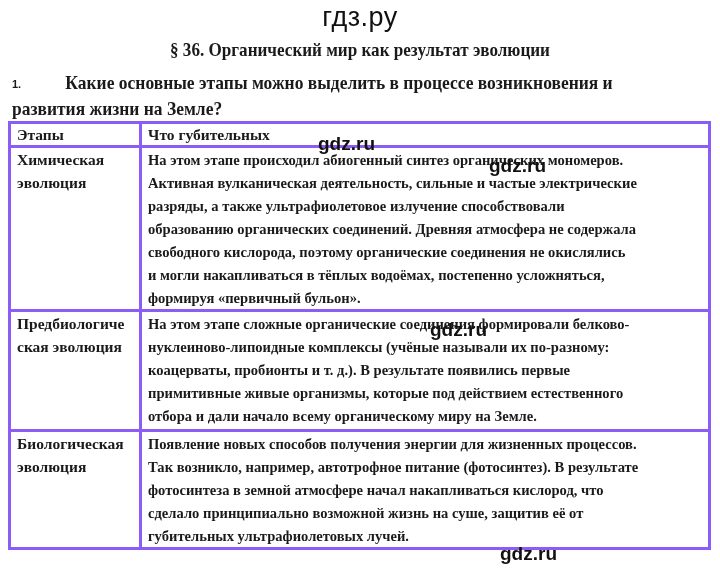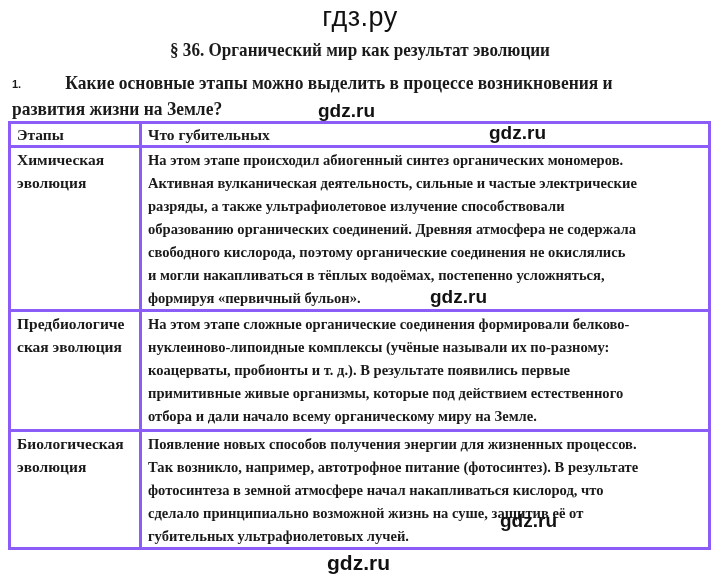--- a/index.html
+++ b/index.html
@@ -21,21 +21,21 @@
     .q-num {
       left: 12px; top: 76px; font-family: "Liberation Sans", sans-serif; font-size: 11px; font-weight: bold; line-height: 16px;
     }
     .q-text {
       left: 12px; top: 70px; width: 700px;
       font-weight: bold; font-size: 19px; line-height: 26px;
       transform: scaleX(0.92); transform-origin: left;
     }
     .q-text .indent { display: inline-block; width: 58px; }
     .wm {
-      font-family: "Liberation Sans", sans-serif; font-weight: bold; font-size: 19px; color: #111; line-height: 20px;
+      font-family: "Liberation Sans", sans-serif; font-weight: bold; font-size: 19px; color: #111; line-height: 20px; margin-top: 33px;
     }
     table.stages {
       position: absolute; left: 8px; top: 121px; width: 700px;
       border-collapse: collapse; table-layout: fixed;
       font-size: 15.5px; line-height: 23px;
     }
     table.stages td, table.stages th {
       border: 3px solid #8b5cf6; vertical-align: top; padding: 0 13px 0 6px; font-weight: bold; text-align: left;
     }
     table.stages th { height: 21px; line-height: 21px; }

